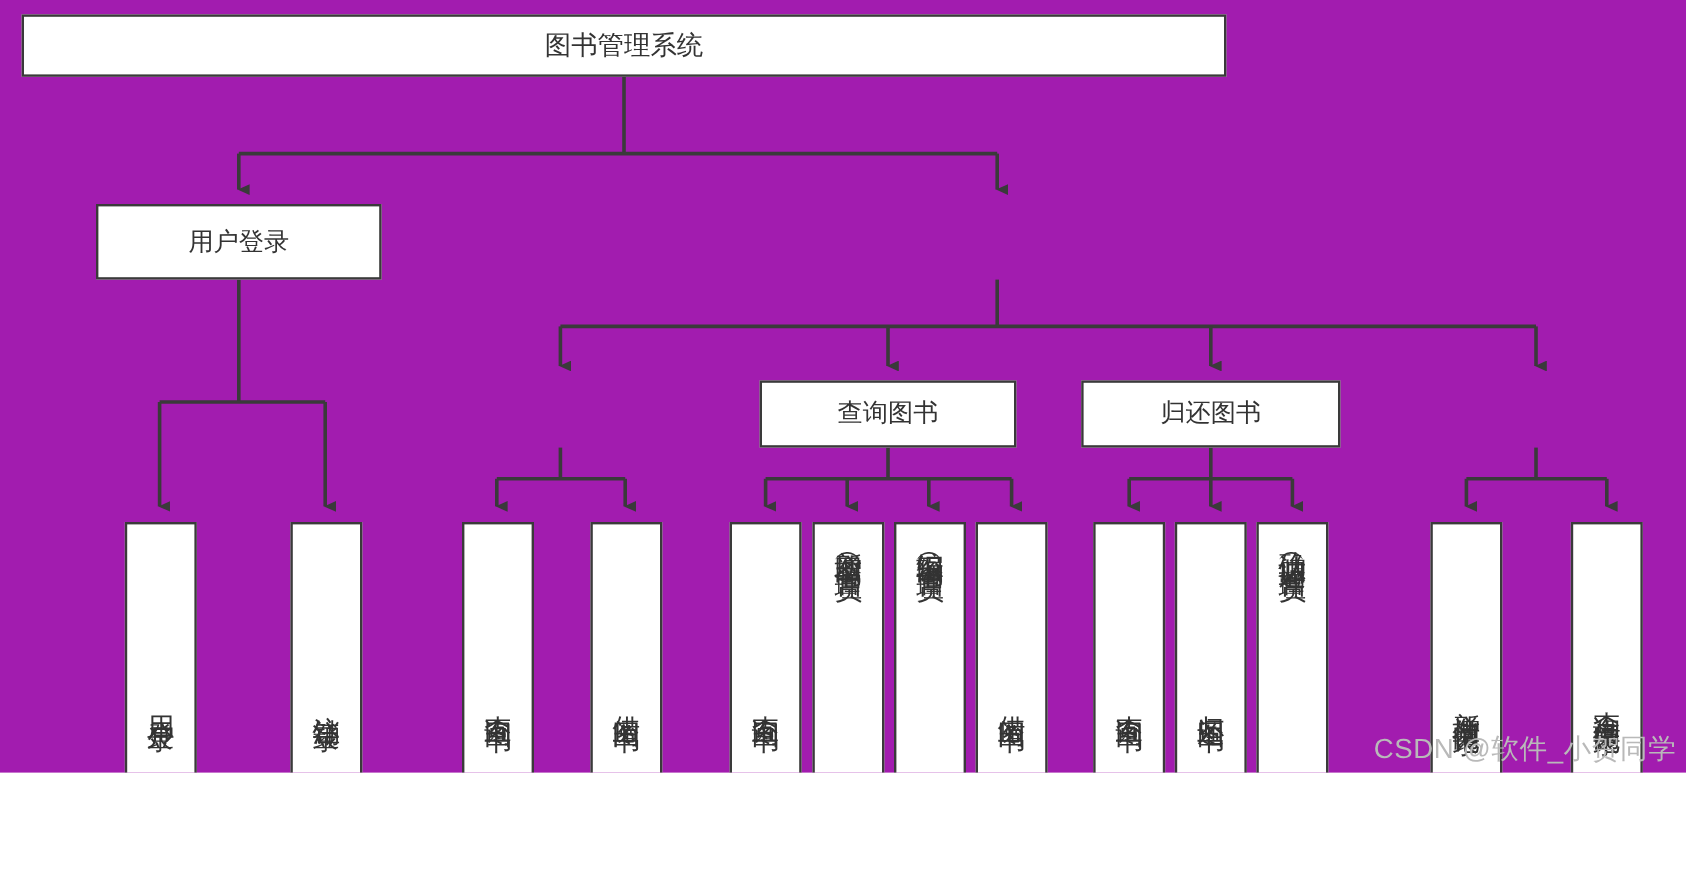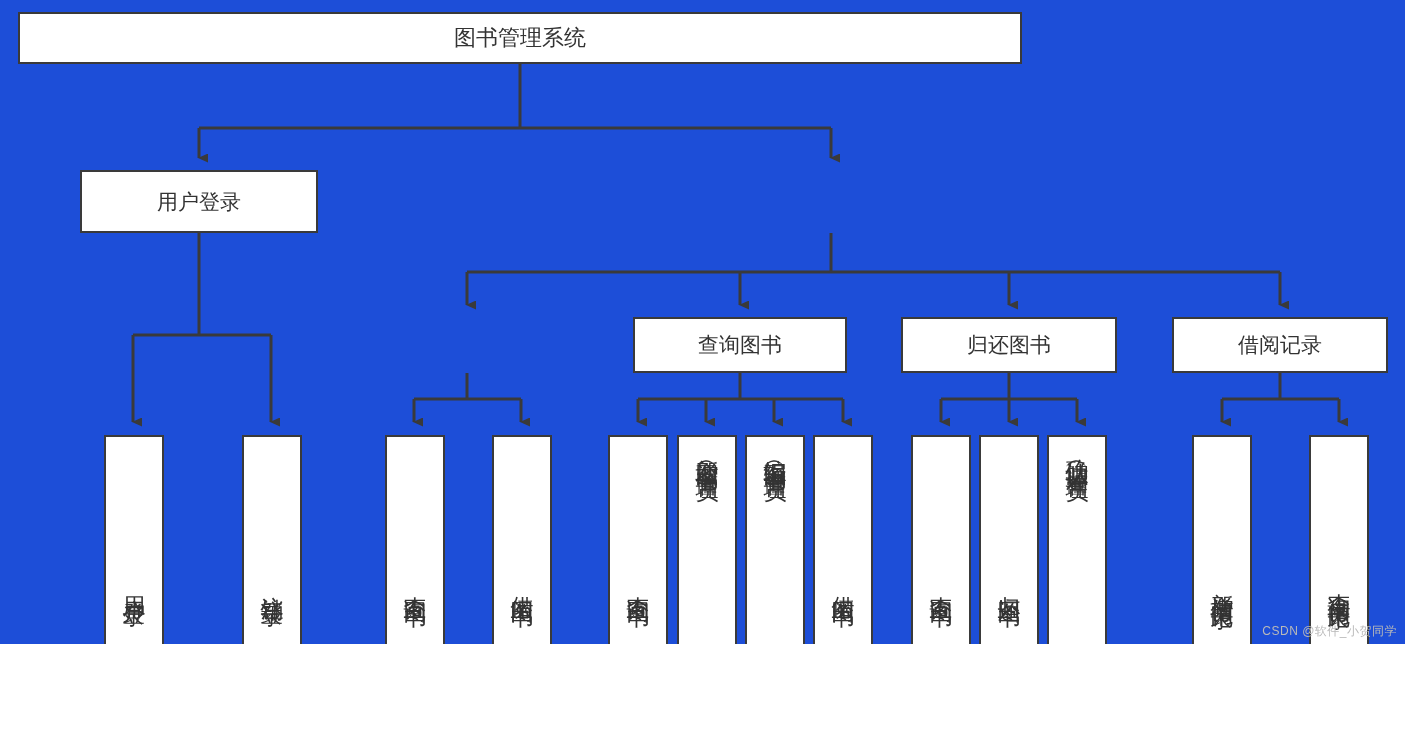--- a/index.html
+++ b/index.html
@@ -7,21 +7,21 @@
     padding: 0;
     background: #ffffff;
   }
   body {
     font-family: "Liberation Sans", "DejaVu Sans", sans-serif;
   }
   #canvas {
     position: relative;
     width: 1405px;
     height: 644px;
-    background: #1d4ed8;
+    background: #a21caf;
     overflow: hidden;
   }
   svg.wires {
     position: absolute;
     left: 0;
     top: 0;
     width: 1405px;
     height: 747px;
     pointer-events: none;
   }
@@ -63,21 +63,21 @@
     padding-top: 4px;
   }
   .node-v.mid-text {
     align-items: center;
     padding-top: 0;
   }
   .watermark {
     position: absolute;
     right: 8px;
     bottom: 4px;
-    font-size: 12px;
+    font-size: 23px;
     color: #b9b9b9;
     letter-spacing: 0.5px;
     white-space: nowrap;
   }
 </style>
 </head>
 <body>
 
 <div id="canvas">
 
@@ -138,23 +138,20 @@
   <div class="node node-h" style="left:80px; top:170px; width:238px; height:63px;">
     <span class="lbl">用户登录</span>
   </div>
 
   <div class="node node-h" style="left:633px; top:317px; width:214px; height:56px;">
     <span class="lbl">查询图书</span>
   </div>
   <div class="node node-h" style="left:901px; top:317px; width:216px; height:56px;">
     <span class="lbl">归还图书</span>
   </div>
-  <div class="node node-h" style="left:1172px; top:317px; width:216px; height:56px;">
-    <span class="lbl">借阅记录</span>
-  </div>
 
   <div class="node node-v mid-text" style="left:104px; top:435px; width:60px; height:297px;">
     <span class="lbl">用户登录</span>
   </div>
   <div class="node node-v mid-text" style="left:242px; top:435px; width:60px; height:297px;">
     <span class="lbl">注销登录</span>
   </div>
 
   <div class="node node-v mid-text" style="left:385px; top:435px; width:60px; height:297px;">
     <span class="lbl">查询图书</span>

